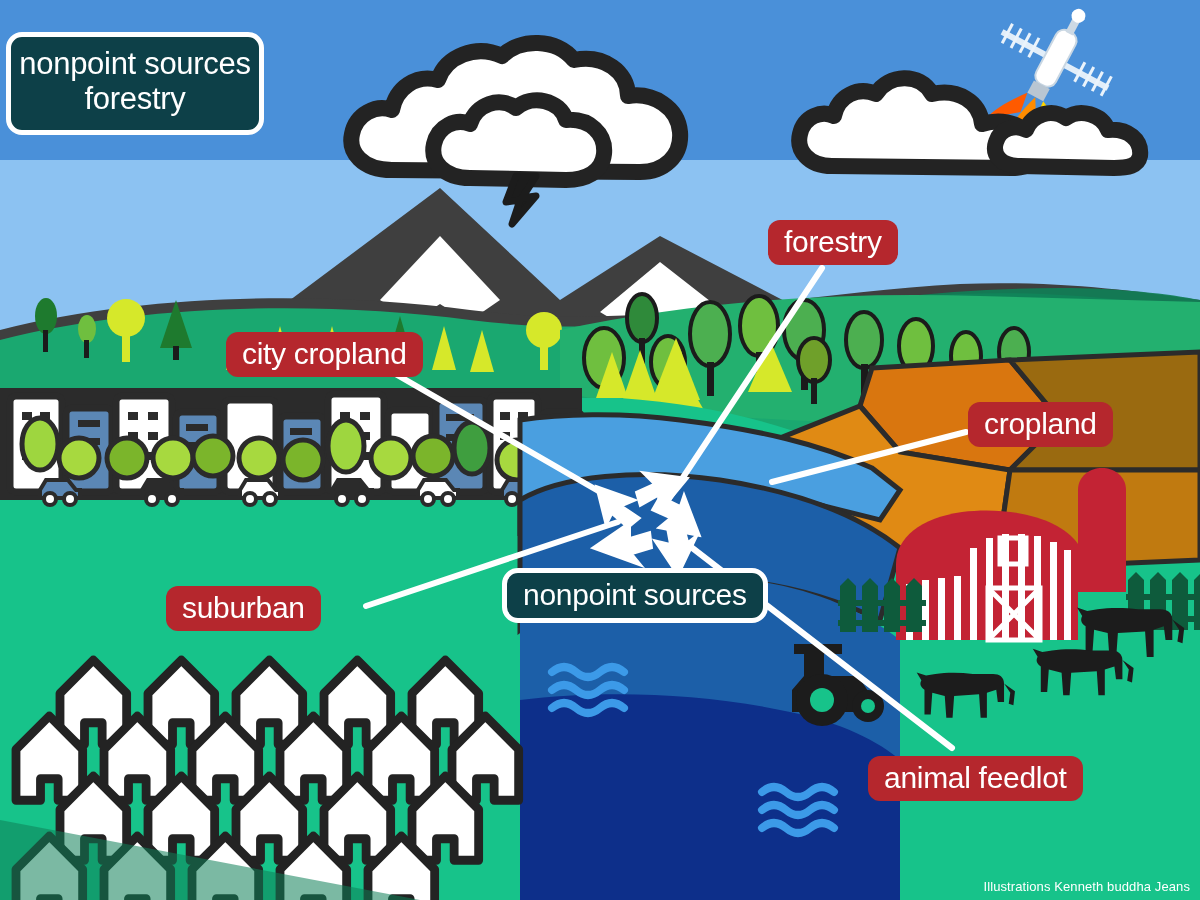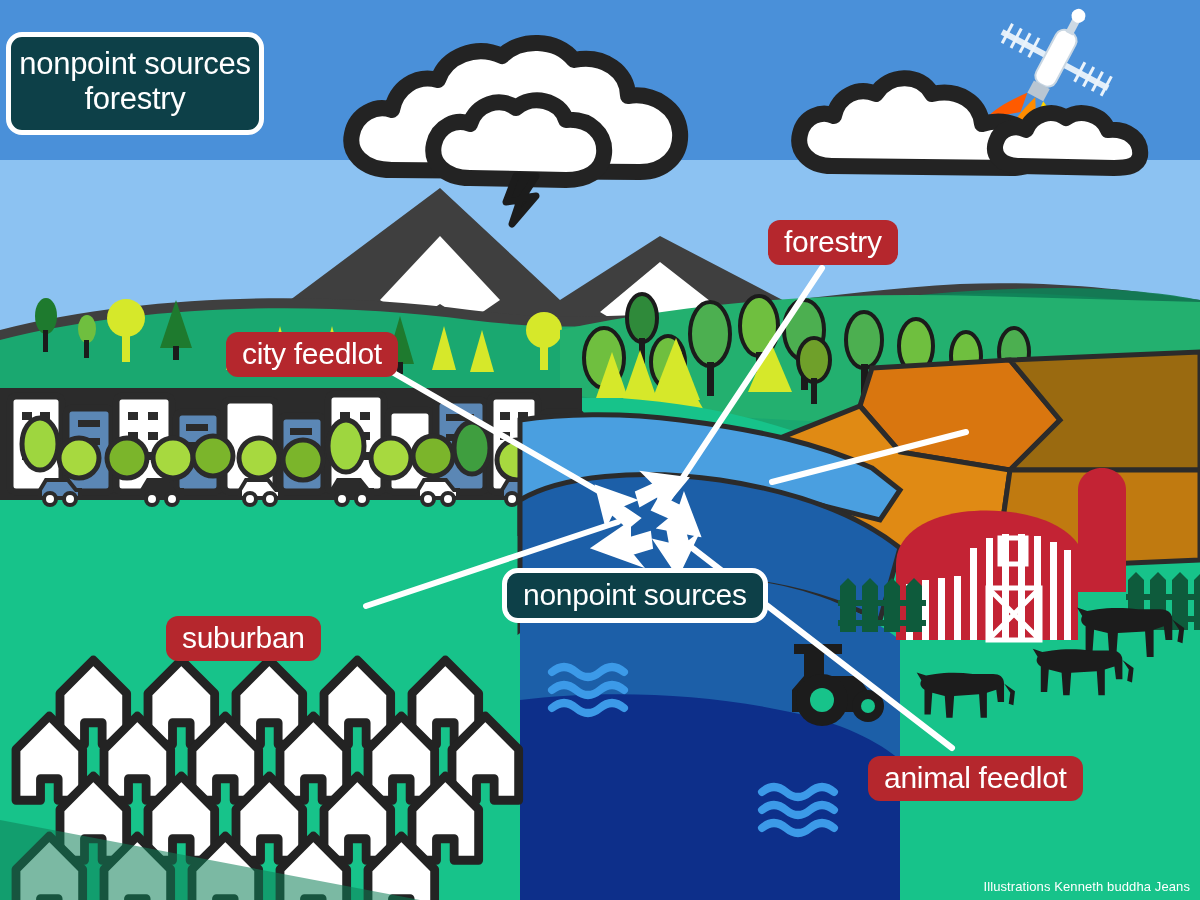--- a/index.html
+++ b/index.html
@@ -594,29 +594,32 @@
         <path d="M678 576 L654 540 L670 544 L666 522 L682 520 L688 542 L698 534 Z"></path>
       </g>
     </svg>
 
     <div class="chip chip-title" style="left:6px; top:32px; width:258px;">
       <span class="chip-line">nonpoint sources</span>
       <span class="chip-line">forestry</span>
     </div>
 
     <div class="chip chip-red" style="left:226px; top:332px;">
-      <span>city feedlot</span>
+      <span>city cropland</span>
     </div>
 
     <div class="chip chip-red" style="left:768px; top:220px;">
       <span>forestry</span>
     </div>
 
-
-    <div class="chip chip-red" style="left:166px; top:616px;">
+    <div class="chip chip-red" style="left:968px; top:402px;">
+      <span>cropland</span>
+    </div>
+
+    <div class="chip chip-red" style="left:166px; top:586px;">
       <span class="chip-line">suburban</span>
     </div>
 
     <div class="chip chip-red" style="left:868px; top:756px;justify-content:center;">
       <span>animal feedlot</span>
     </div>
 
     <div class="chip chip-dark" style="left:502px; top:568px;">
       <span>nonpoint sources</span>
     </div>

